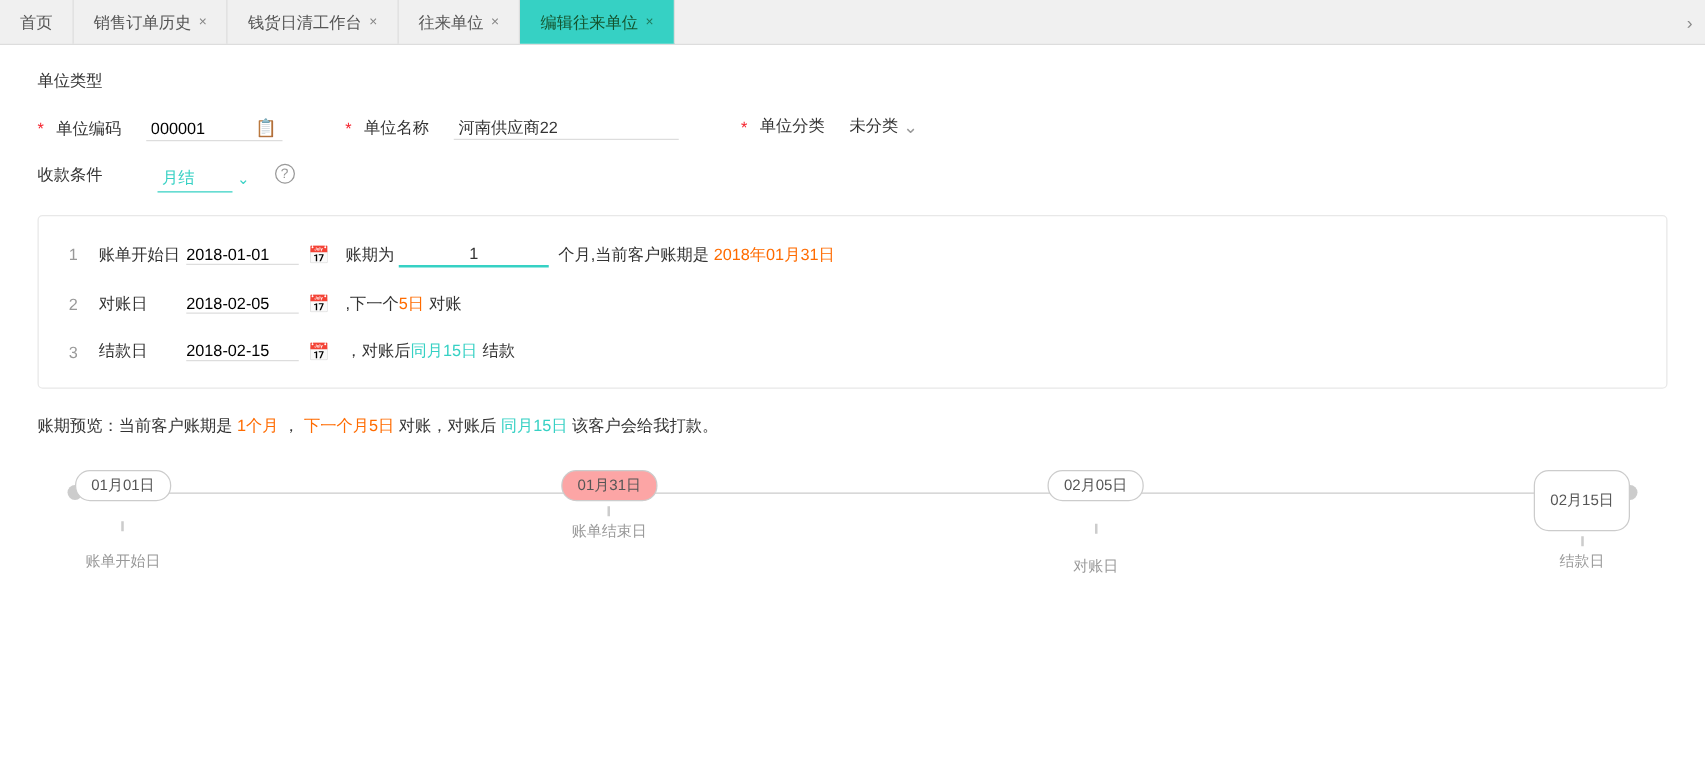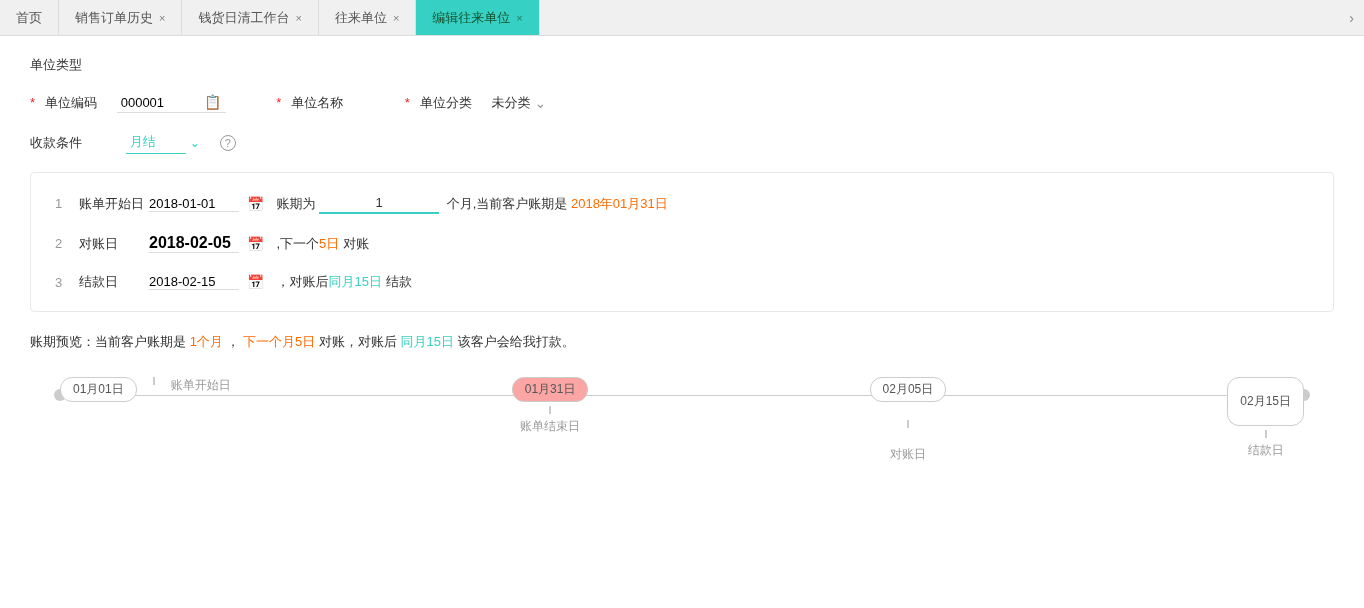--- a/index.html
+++ b/index.html
@@ -50,21 +50,21 @@
     
     .main-content {
       background: #fff;
       padding: 20px 30px;
       min-height: 572px;
     }
 
     
     .form-row {
       display: flex;
-      align-items: center;
+      align-items: flex-start;
       margin-bottom: 18px;
       gap: 20px;
     }
     .form-label {
       color: #333;
       white-space: nowrap;
       font-size: 13px;
     }
     .required-star {
       color: #f5222d;
@@ -288,20 +288,21 @@
       &nbsp;
       <div class="input-with-icon">
         <input type="text" value="000001" style="width: 80px;">
         <span class="calendar-icon">📋</span>
       </div>
     </div>
     <div class="field-group field-separator">
       <span class="required-star">*</span>
       <span class="form-label">单位名称</span>
       &nbsp;
+      <input type="text" class="text-input" value="河南供应商22" style="width: 180px; border-bottom: 1px solid rgb(221, 221, 221);">
     </div>
     <div class="field-group">
       <span class="required-star">*</span>
       <span class="form-label">单位分类</span>
       &nbsp;
       <div class="select-with-arrow">
         <span class="select-value">未分类</span>
         <span class="select-arrow">⌄</span>
       </div>
     </div>
@@ -332,21 +333,21 @@
       &nbsp;
       <span class="row-desc">个月,当前客户账期是</span>
       &nbsp;
       <span class="highlight-orange">2018年01月31日</span>
     </div>
 
     <div class="settings-row">
       <span class="row-number">2</span>
       <span class="row-label">对账日</span>
       <div class="date-field">
-        <input type="text" style="border-top: none; border-right: none; border-left: none; border-image: initial; border-bottom: 1px solid rgb(221, 221, 221); outline: none; font-size: 16px; width: 90px; background: transparent; font-weight: bold;" value="2018-02-05">
+        <input type="text" style="border-top: none; border-right: none; border-left: none; border-image: initial; border-bottom: 1px solid rgb(221, 221, 221); outline: none; font-size: 13px; width: 90px; background: transparent;" value="2018-02-05">
         <span class="calendar-icon">📅</span>
       </div>
       <span class="row-desc">,下一个</span>
       <span class="highlight-orange">5日</span>
       <span class="row-desc">对账</span>
     </div>
 
     <div class="settings-row" style="margin-bottom:0;">
       <span class="row-number">3</span>
       <span class="row-label">结款日</span>
@@ -373,21 +374,21 @@
   <div style="position:relative; padding: 0 30px;">
 
     <div style="position:absolute; top:18px; left:30px; right:30px; height:1px; background:#ccc;"></div>
 
     <div style="position:absolute; top:12px; left:24px; width:12px; height:12px; border-radius:50%; background:#ccc;"></div>
 
     <div style="position:absolute; top:12px; right:24px; width:12px; height:12px; border-radius:50%; background:#ccc;"></div>
 
     <div style="display:flex; justify-content:space-between; align-items:flex-start; position:relative; z-index:1;">
 
-      <div style="display:flex;flex-direction:row;gap:16px;">
+      <div style="display:flex;flex-direction:column;align-items:center;gap:16px;">
         <div style="border:1px solid #ccc;border-radius:12px;padding:3px 12px;font-size:12px;color:#555;background:#fff;">01月01日</div>
         <div style="width:2px;height:8px;background:#ccc;"></div>
         <div style="font-size:12px;color:#999;">账单开始日</div>
       </div>
 
       <div style="display:flex;flex-direction:column;align-items:center;gap:4px;">
         <div style="border:1px solid #ccc;border-radius:12px;padding:3px 12px;font-size:12px;color:#555;background:#fca5a5;">01月31日</div>
         <div style="width:2px;height:8px;background:#ccc;"></div>
         <div style="font-size:12px;color:#999;">账单结束日</div>
       </div>

